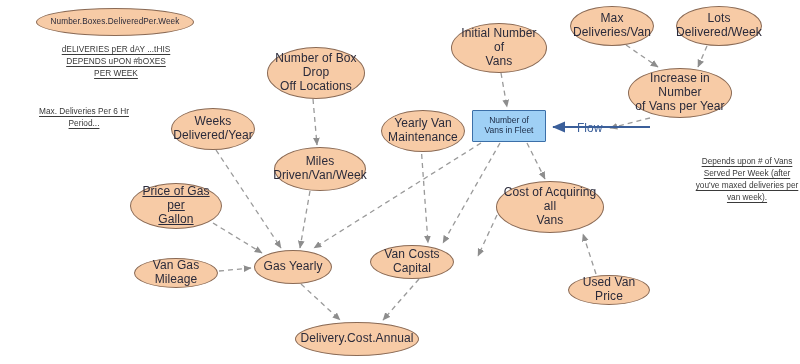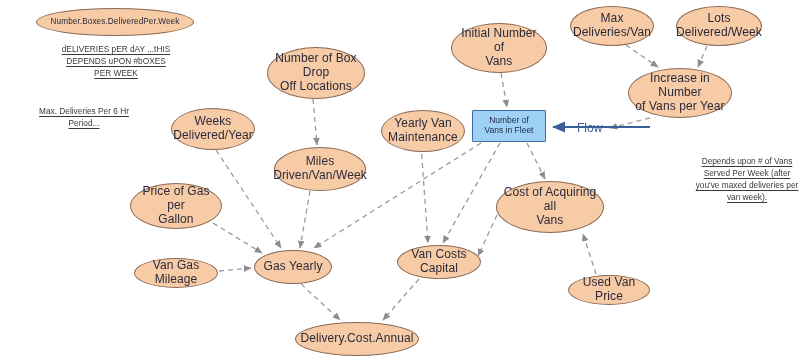--- a/index.html
+++ b/index.html
@@ -143,35 +143,35 @@
 Maintenance</span>
       </div>
       <div class="node stock" style="left: 472px; top: 110px; width: 74px; height: 32px;">
         <span>Number of
 Vans in Fleet</span>
       </div>
       <div class="node ellipse" style="left: 274px; top: 147px; width: 92px; height: 44px;">
         <span>Miles
 Driven/Van/Week</span>
       </div>
-      <div class="node ellipse" style="left: 130px; top: 183px; width: 92px; height: 46px;">
+      <div class="node ellipse" style="left: 130px; top: 183px; width: 92px; height: 46px; text-decoration: underline;">
         <span>Price of Gas per
 Gallon</span>
       </div>
       <div class="node ellipse" style="left: 496px; top: 181px; width: 108px; height: 52px;">
         <span>Cost of Acquiring all
 Vans</span>
       </div>
       <div class="node ellipse" style="left: 134px; top: 258px; width: 84px; height: 30px;">
         <span>Van Gas Mileage</span>
       </div>
       <div class="node ellipse" style="left: 254px; top: 250px; width: 78px; height: 34px;">
         <span>Gas Yearly</span>
       </div>
-      <div class="node ellipse" style="left: 397px; top: 245px; width: 84px; height: 34px;">
+      <div class="node ellipse" style="left: 370px; top: 245px; width: 84px; height: 34px;">
         <span>Van Costs Capital</span>
       </div>
       <div class="node ellipse" style="left: 568px; top: 275px; width: 82px; height: 30px;">
         <span>Used Van Price</span>
       </div>
       <div class="node ellipse" style="left: 295px; top: 322px; width: 124px; height: 34px;">
         <span>Delivery.Cost.Annual</span>
       </div>
     </div>
   <div id="note-layer">

